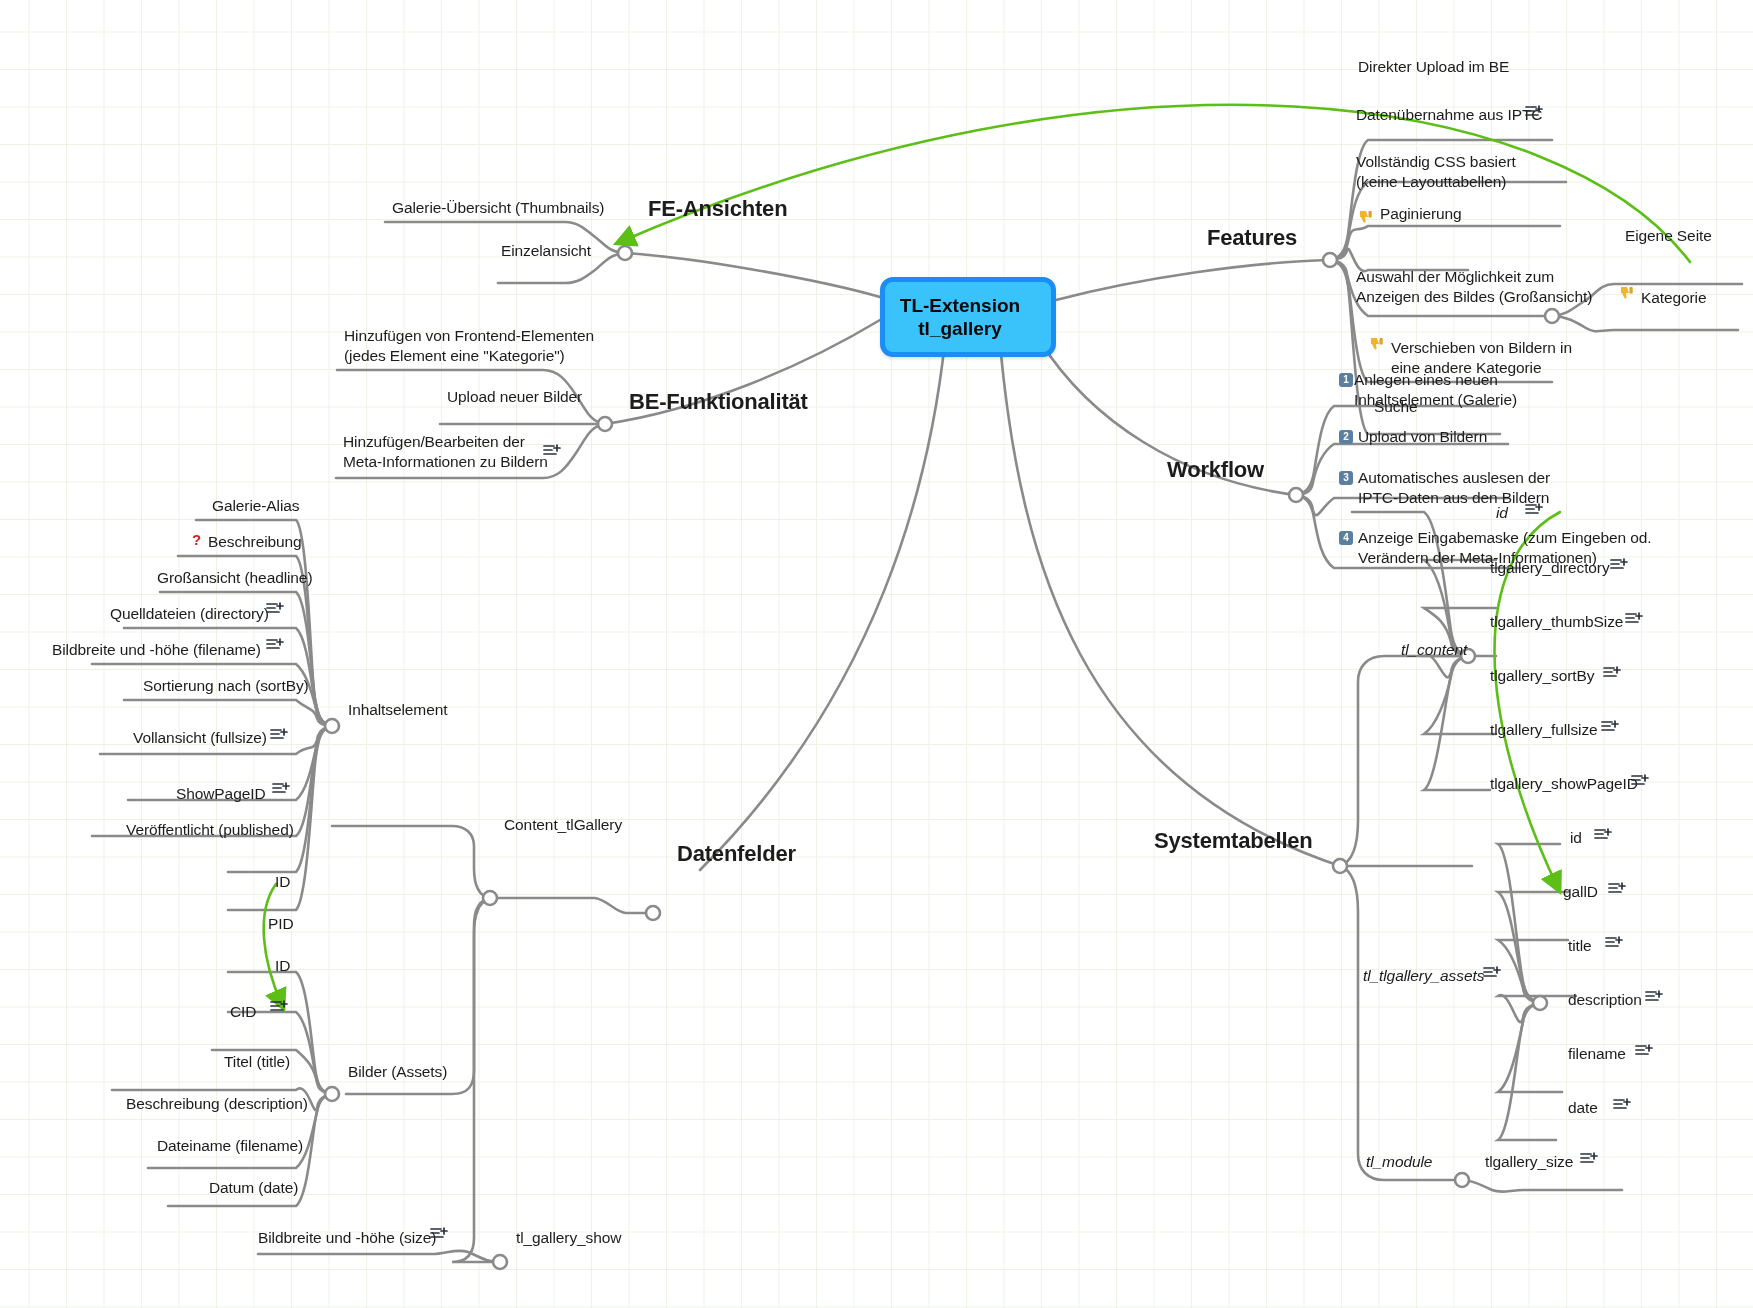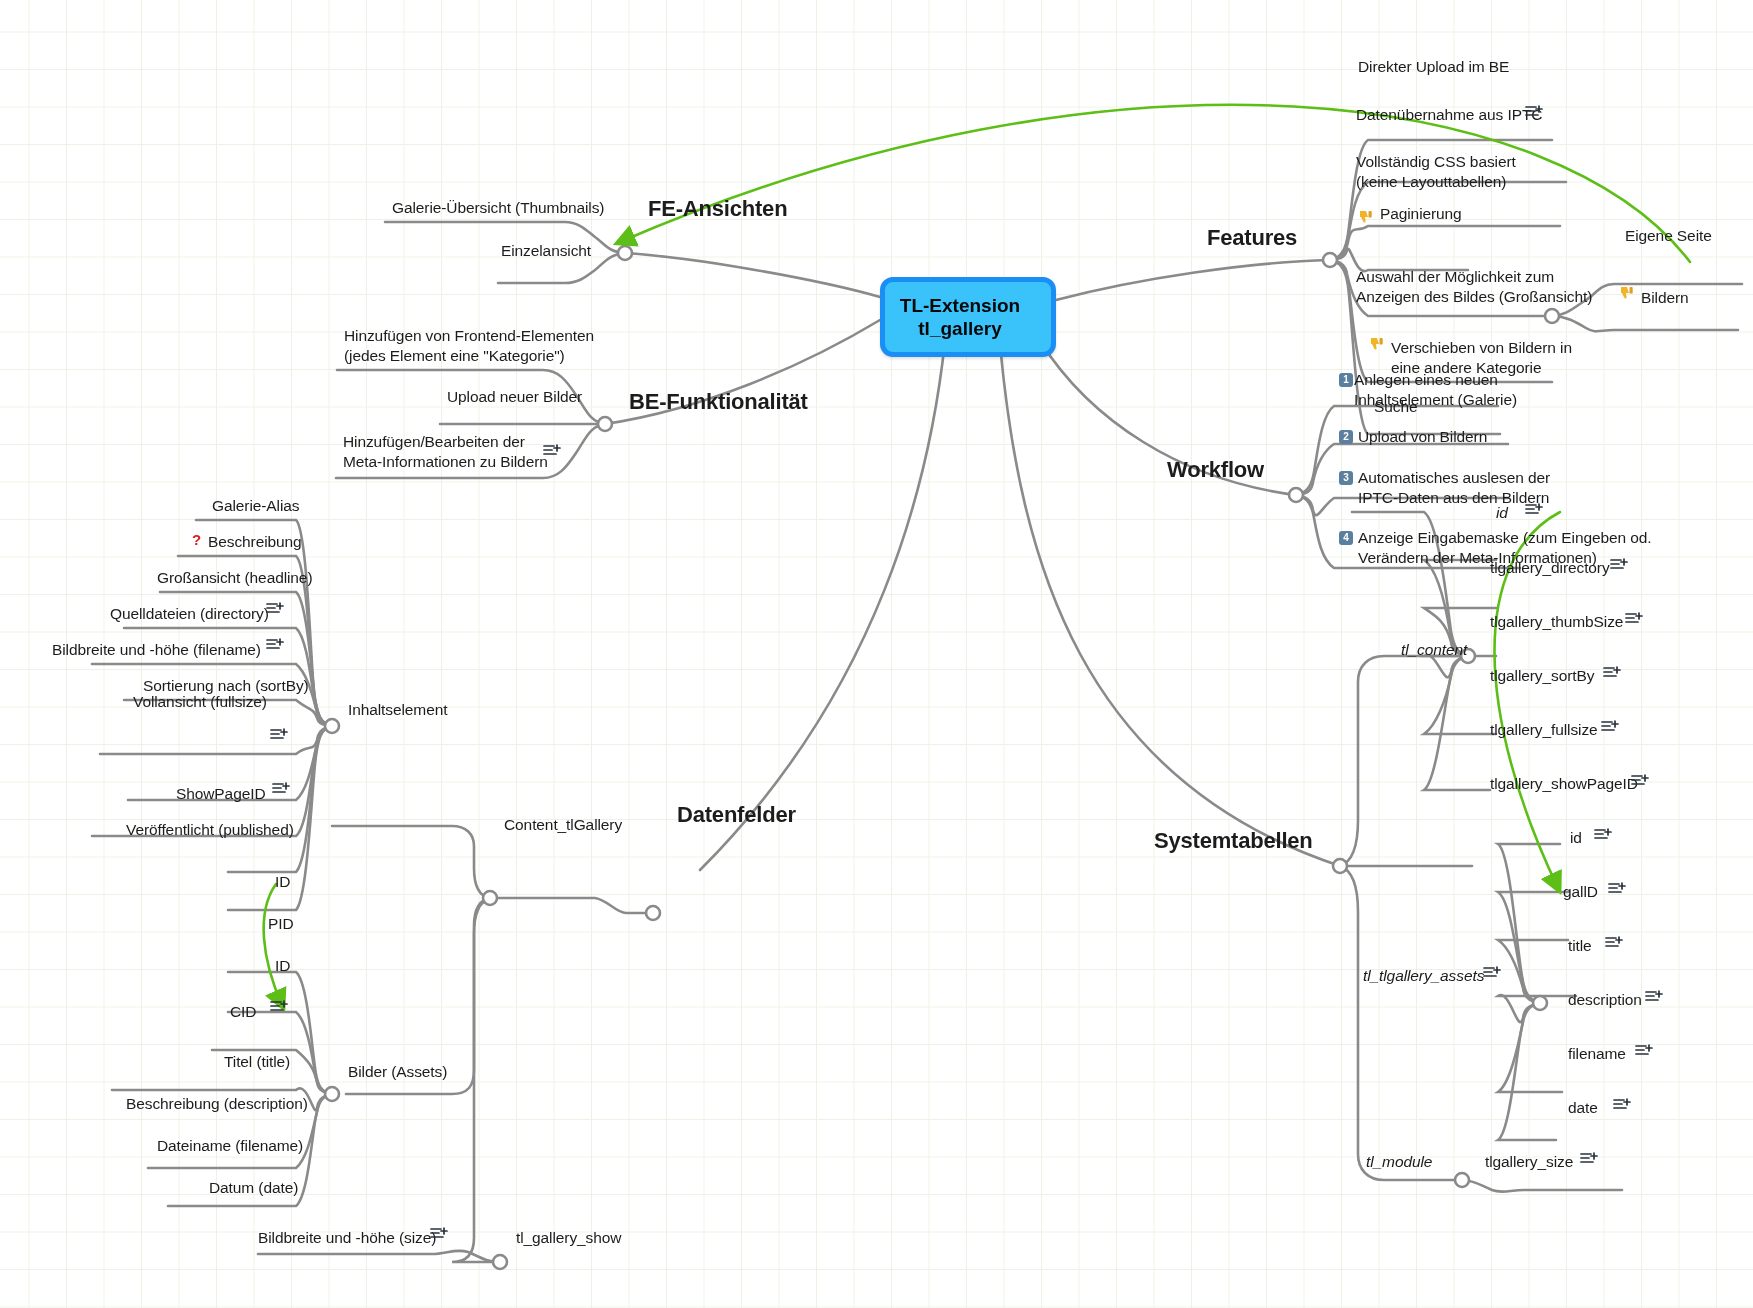--- a/index.html
+++ b/index.html
@@ -188,21 +188,21 @@
 </svg>
 
 <div class="centernode">
   <div class="ctext">TL-Extension
 tl_gallery</div>
 
 </div>
 
 <div class="lbl big" style="left:648px;top:195px;">FE-Ansichten</div>
 <div class="lbl big" style="left:629px;top:388px;">BE-Funktionalität</div>
-<div class="lbl big" style="left:677px;top:801px;">Datenfelder</div>
+<div class="lbl big" style="left:677px;top:840px;">Datenfelder</div>
 <div class="lbl big" style="left:1207px;top:224px;">Features</div>
 <div class="lbl big" style="left:1167px;top:456px;">Workflow</div>
 <div class="lbl big" style="left:1154px;top:827px;">Systemtabellen</div>
 
 <div class="lbl" style="left:392px;top:198px;">Galerie-Übersicht (Thumbnails)</div>
 <div class="lbl" style="left:501px;top:241px;">Einzelansicht</div>
 
 <div class="lbl" style="left:344px;top:326px;white-space:pre-line;">Hinzufügen von Frontend-Elementen
 (jedes Element eine "Kategorie")</div>
 <div class="lbl" style="left:447px;top:387px;">Upload neuer Bilder</div>
@@ -253,21 +253,21 @@
         <path d="M1,7 H9"></path>
         <path d="M1,11 H13"></path>
         <path d="M14,2 V8"></path>
         <path d="M11,5 H17"></path>
       </g>
     </svg>
 </span>
 
 <div class="lbl" style="left:143px;top:676px;">Sortierung nach (sortBy)</div>
 
-<div class="lbl" style="left:133px;top:692px;text-align:center;">Vollansicht (fullsize)</div>
+<div class="lbl" style="left:133px;top:728px;text-align:center;">Vollansicht (fullsize)</div>
 <span class="noteicon" style="left:270px;top:727px;">
   <svg viewBox="0 0 19 15">
       <g stroke="#27313b" stroke-width="1.7" stroke-linecap="round">
         <path d="M1,3 H11"></path>
         <path d="M1,7 H9"></path>
         <path d="M1,11 H13"></path>
         <path d="M14,2 V8"></path>
         <path d="M11,5 H17"></path>
       </g>
     </svg>
@@ -353,21 +353,21 @@
 Anzeigen des Bildes (Großansicht)</div>
 
 <div class="lbl" style="left:1625px;top:226px;">Eigene Seite</div>
 
 <span class="thumbdown" style="left:1619px;top:286px;">
   <svg viewBox="0 0 15 15">
       <path d="M2,1 h6 l2,6 h-3 l0.6,4.5 a1.2,1.2 0 0 1 -2.3,0.3 L3,7 H2 z" fill="#f0b429"></path>
       <rect x="10.5" y="1" width="3.2" height="6.6" rx="0.9" fill="#e0a020"></rect>
     </svg>
 </span>
-<div class="lbl" style="left:1641px;top:288px;">Bildern</div>
+<div class="lbl" style="left:1641px;top:288px;">Kategorie</div>
 
 <span class="thumbdown" style="left:1369px;top:337px;">
   <svg viewBox="0 0 15 15">
       <path d="M2,1 h6 l2,6 h-3 l0.6,4.5 a1.2,1.2 0 0 1 -2.3,0.3 L3,7 H2 z" fill="#f0b429"></path>
       <rect x="10.5" y="1" width="3.2" height="6.6" rx="0.9" fill="#e0a020"></rect>
     </svg>
 </span>
 <div class="lbl" style="left:1391px;top:338px;white-space:pre-line;">Verschieben von Bildern in
 eine andere Kategorie</div>
 

